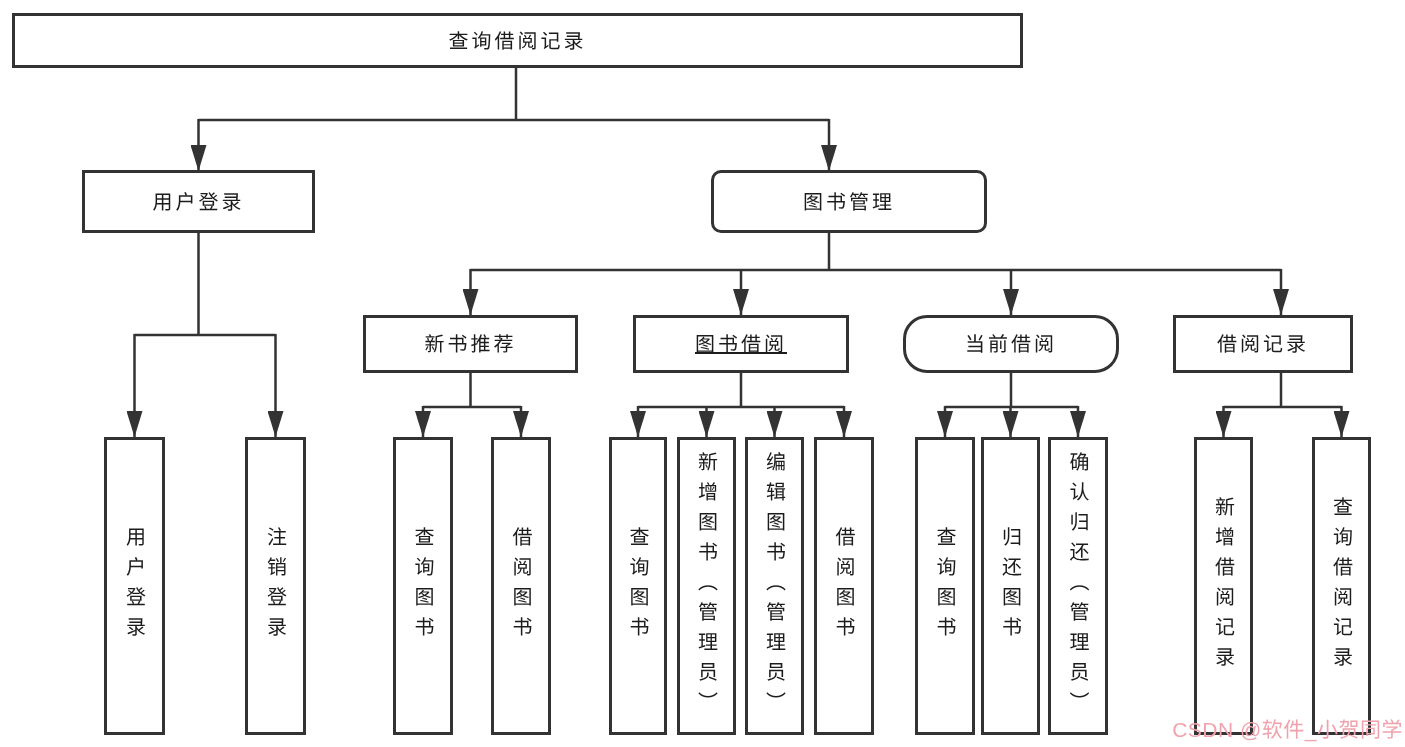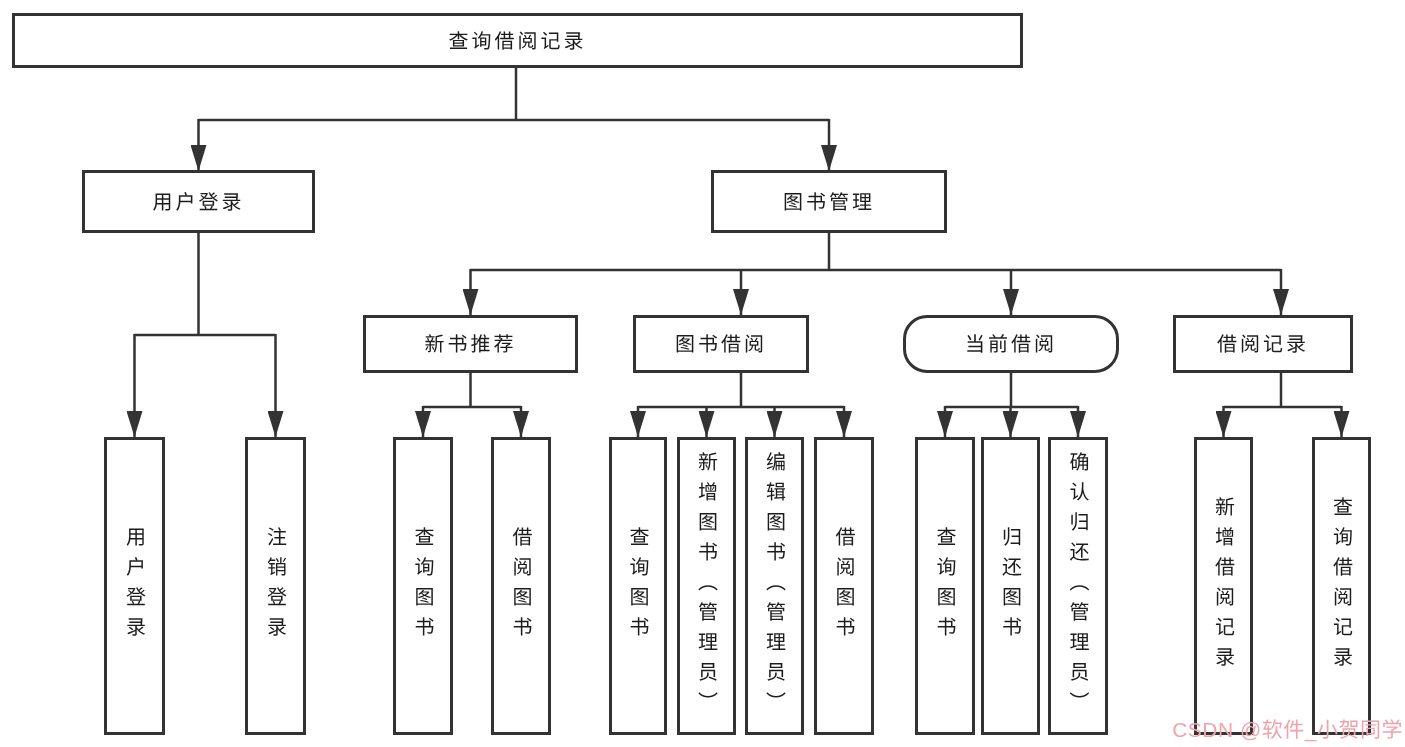--- a/index.html
+++ b/index.html
@@ -107,24 +107,24 @@
         <path d="M1281,373 V407 M1223.5,407 H1341.5"></path>
         <line x1="1223.5" y1="406" x2="1223.5" y2="437" marker-end="url(#ah)"></line>
         <line x1="1341.5" y1="406" x2="1341.5" y2="437" marker-end="url(#ah)"></line>
       </g>
     </g>
   </svg>
 
   <div class="box hbox" style="left:12px; top:13px; width:1011px; height:55px;">查询借阅记录</div>
 
   <div class="box hbox" style="left:82px; top:170px; width:233px; height:63px;">用户登录</div>
-  <div class="box hbox" style="left:711px; top:170px; width:236px; height:63px;">图书管理</div>
+  <div class="box hbox" style="left:711px; top:170px; width:276px; height:63px;border-radius:10px;">图书管理</div>
 
   <div class="box hbox" style="left:363px; top:315px; width:215px; height:58px;">新书推荐</div>
-  <div class="box hbox" style="left:633px; top:315px; width:176px; height:58px;">图书借阅</div>
+  <div class="box hbox" style="left:633px; top:315px; width:216px; height:58px;text-decoration:underline;">图书借阅</div>
   <div class="box hbox" style="left:903px; top:315px; width:216px; height:58px;border-radius:24px;">当前借阅</div>
   <div class="box hbox" style="left:1173px; top:315px; width:180px; height:58px;">借阅记录</div>
 
   <div class="box vbox" style="left:104px; top:437px; width:61px; height:298px;">用户登录</div>
   <div class="box vbox" style="left:245px; top:437px; width:61px; height:298px;">注销登录</div>
 
   <div class="box vbox" style="left:393px; top:437px; width:60px; height:298px;">查询图书</div>
   <div class="box vbox" style="left:491px; top:437px; width:60px; height:298px;">借阅图书</div>
 
   <div class="box vbox" style="left:609px; top:437px; width:58px; height:298px;">查询图书</div>

